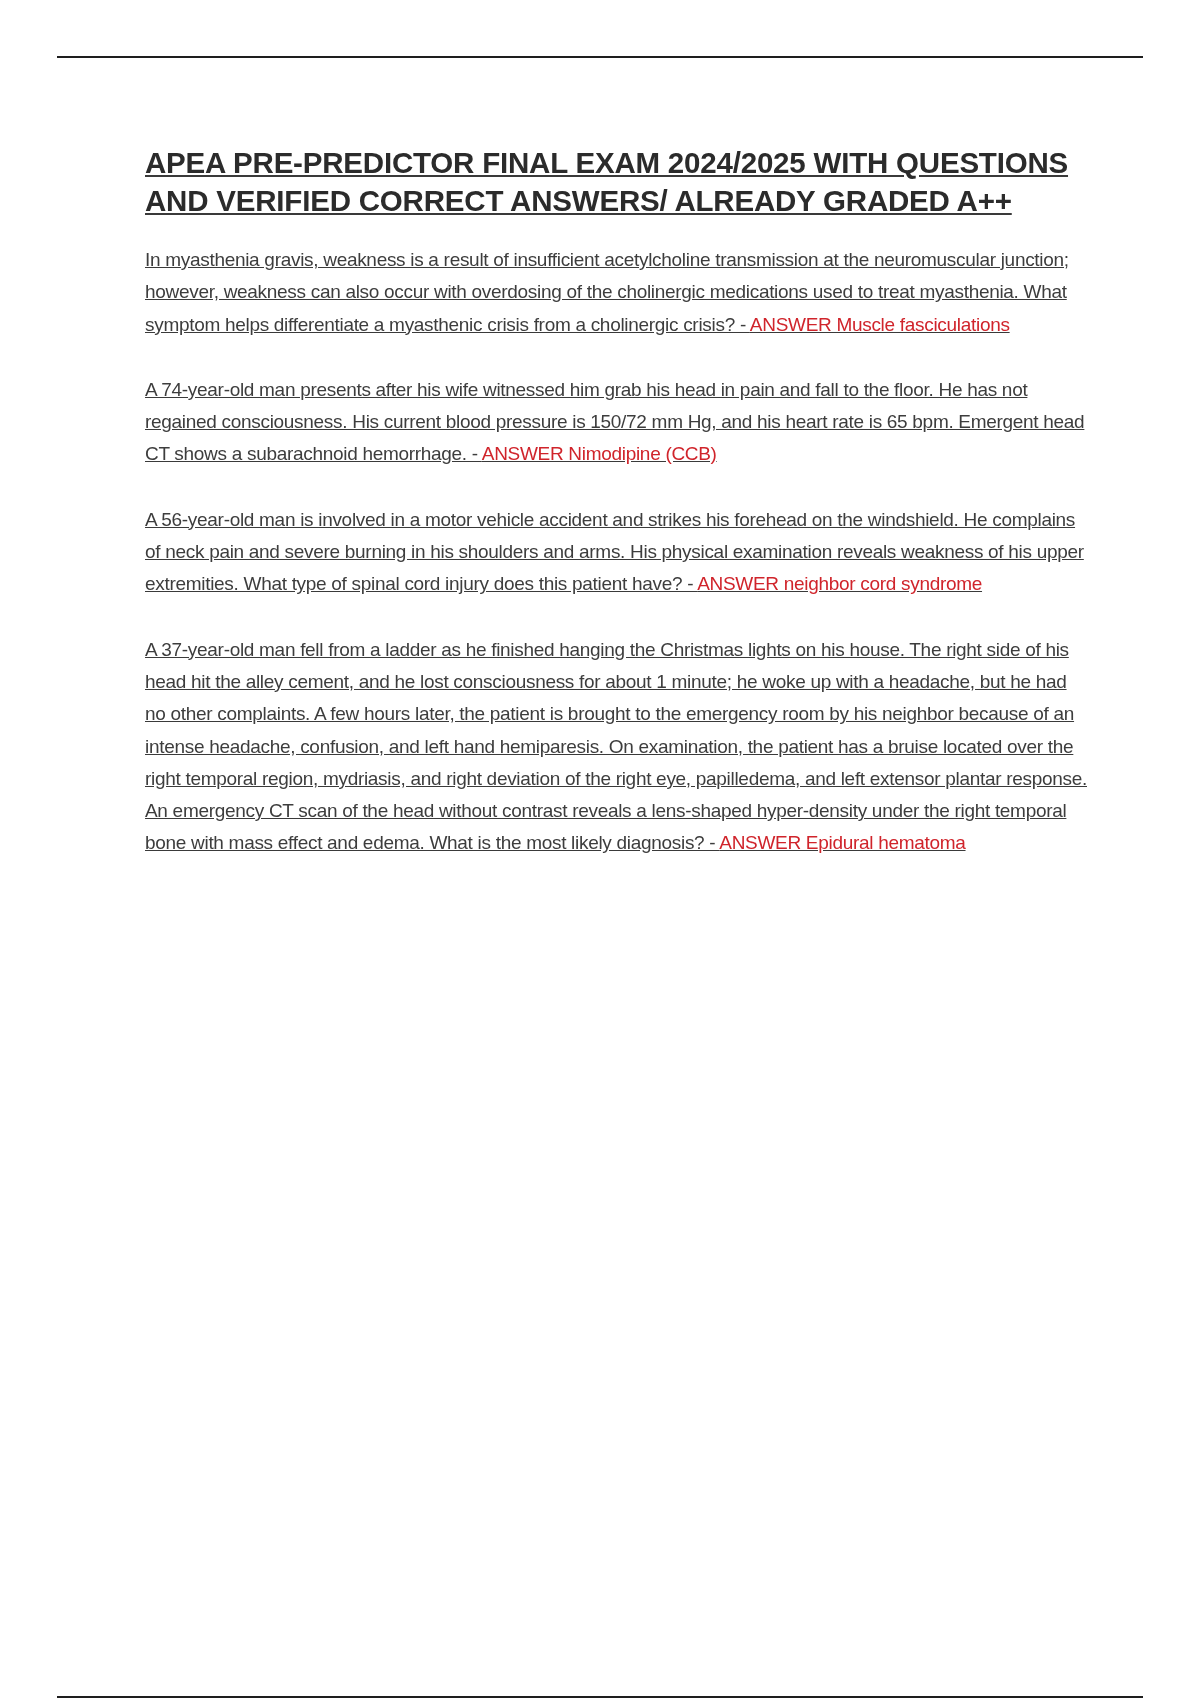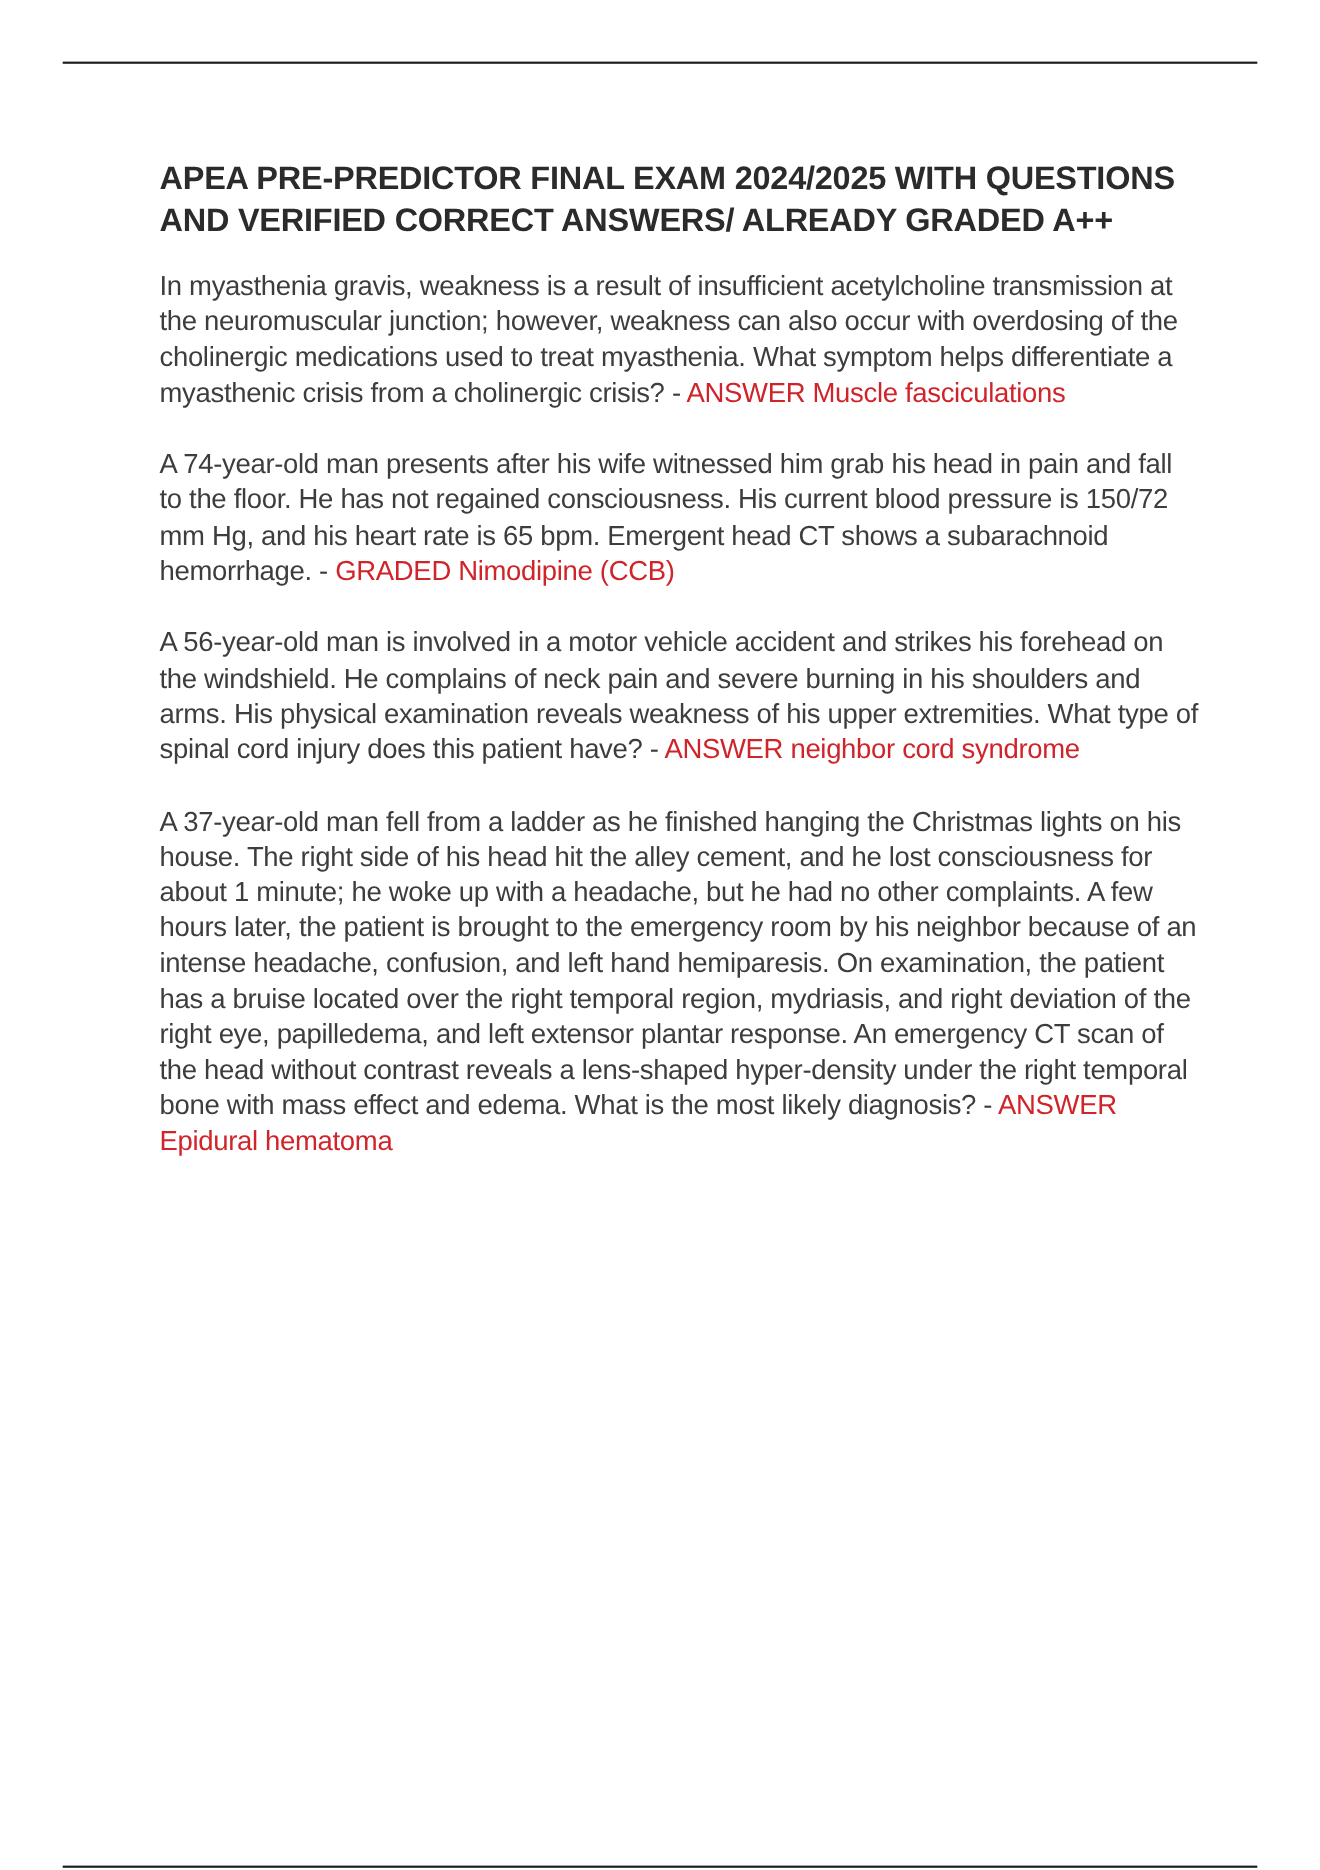--- a/index.html
+++ b/index.html
@@ -1,40 +1,40 @@
 <!DOCTYPE html>
 <html><head>
 <meta charset="utf-8">
 <style>
   html, body { margin: 0; padding: 0; background: #ffffff; }
   body { width: 1200px; height: 1700px; position: relative; overflow: hidden;
          font-family: "Liberation Sans", sans-serif; color: #3a3a3a; }
   .rule { position: absolute; left: 57px; width: 1086px; height: 2px; background: #1e1e1e; }
   .rule.top { top: 56px; }
   .rule.bottom { top: 1696px; }
-  .content { position: absolute; left: 145px; top: 144px; width: 945px; }
+  .content { position: absolute; left: 145px; top: 144px; width: 945px; text-decoration: underline; }
   .title { font-weight: bold; font-size: 29.5px; line-height: 38px; color: #2b2b2b;
            margin: 0 0 24px 0; letter-spacing: -0.2px; }
-  .qa { font-size: 25px; line-height: 32.3px; margin: 0 0 33px 0; color: #3d3d3d; letter-spacing: -0.3px; }
+  .qa { font-size: 19px; line-height: 32.3px; margin: 0 0 33px 0; color: #3d3d3d; letter-spacing: -0.3px; }
   .answer { color: #d0242b; }
 </style>
 </head>
 <body>
 
 <div class="rule top"></div>
 
 <div class="content">
   <h1 class="title">APEA PRE-PREDICTOR FINAL EXAM 2024/2025 WITH QUESTIONS AND VERIFIED CORRECT ANSWERS/ ALREADY GRADED A++</h1>
 
   <p class="qa">
     <span>In myasthenia gravis, weakness is a result of insufficient acetylcholine transmission at the neuromuscular junction; however, weakness can also occur with overdosing of the cholinergic medications used to treat myasthenia. What symptom helps differentiate a myasthenic crisis from a cholinergic crisis? - </span><span class="answer">ANSWER Muscle fasciculations</span>
   </p>
 
   <p class="qa">
-    <span>A 74-year-old man presents after his wife witnessed him grab his head in pain and fall to the floor. He has not regained consciousness. His current blood pressure is 150/72 mm Hg, and his heart rate is 65 bpm. Emergent head CT shows a subarachnoid hemorrhage. - </span><span class="answer">GRADED Nimodipine (CCB)</span>
+    <span>A 74-year-old man presents after his wife witnessed him grab his head in pain and fall to the floor. He has not regained consciousness. His current blood pressure is 150/72 mm Hg, and his heart rate is 65 bpm. Emergent head CT shows a subarachnoid hemorrhage. - </span><span class="answer">ANSWER Nimodipine (CCB)</span>
   </p>
 
   <p class="qa">
     <span>A 56-year-old man is involved in a motor vehicle accident and strikes his forehead on the windshield. He complains of neck pain and severe burning in his shoulders and arms. His physical examination reveals weakness of his upper extremities. What type of spinal cord injury does this patient have? - </span><span class="answer">ANSWER neighbor cord syndrome</span>
   </p>
 
   <p class="qa">
     <span>A 37-year-old man fell from a ladder as he finished hanging the Christmas lights on his house. The right side of his head hit the alley cement, and he lost consciousness for about 1 minute; he woke up with a headache, but he had no other complaints. A few hours later, the patient is brought to the emergency room by his neighbor because of an intense headache, confusion, and left hand hemiparesis. On examination, the patient has a bruise located over the right temporal region, mydriasis, and right deviation of the right eye, papilledema, and left extensor plantar response. An emergency CT scan of the head without contrast reveals a lens-shaped hyper-density under the right temporal bone with mass effect and edema. What is the most likely diagnosis? - </span><span class="answer">ANSWER Epidural hematoma</span>
   </p>
 

